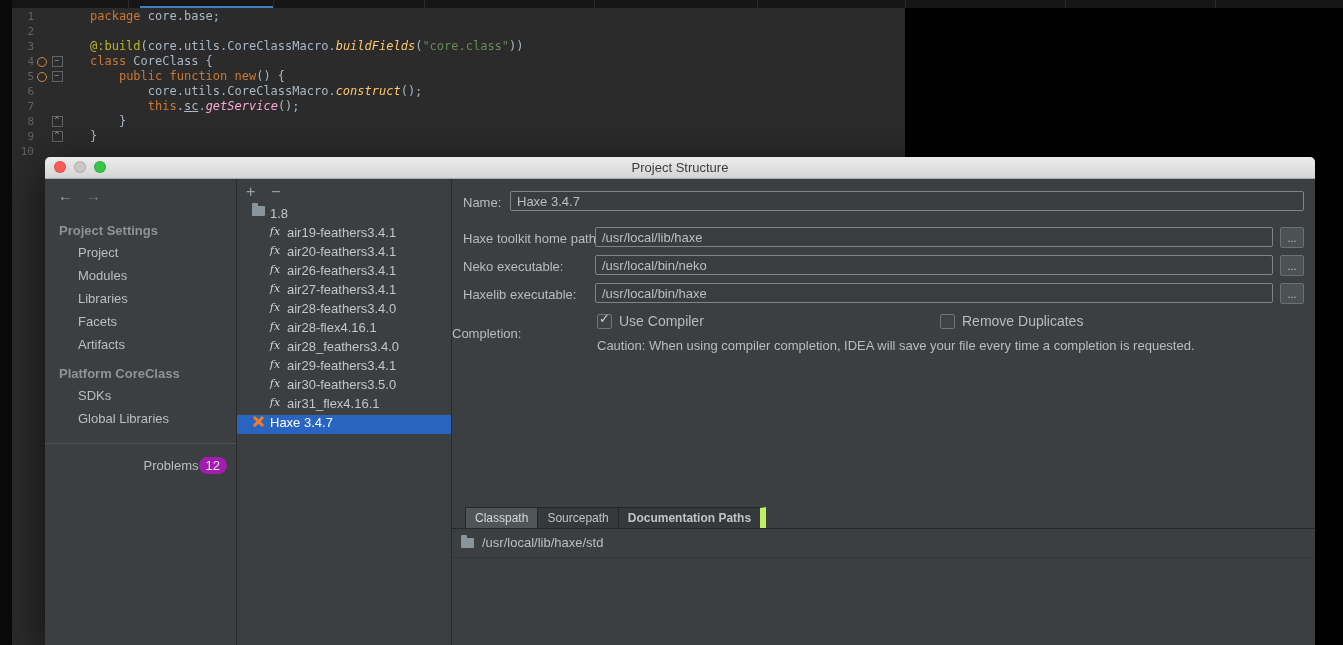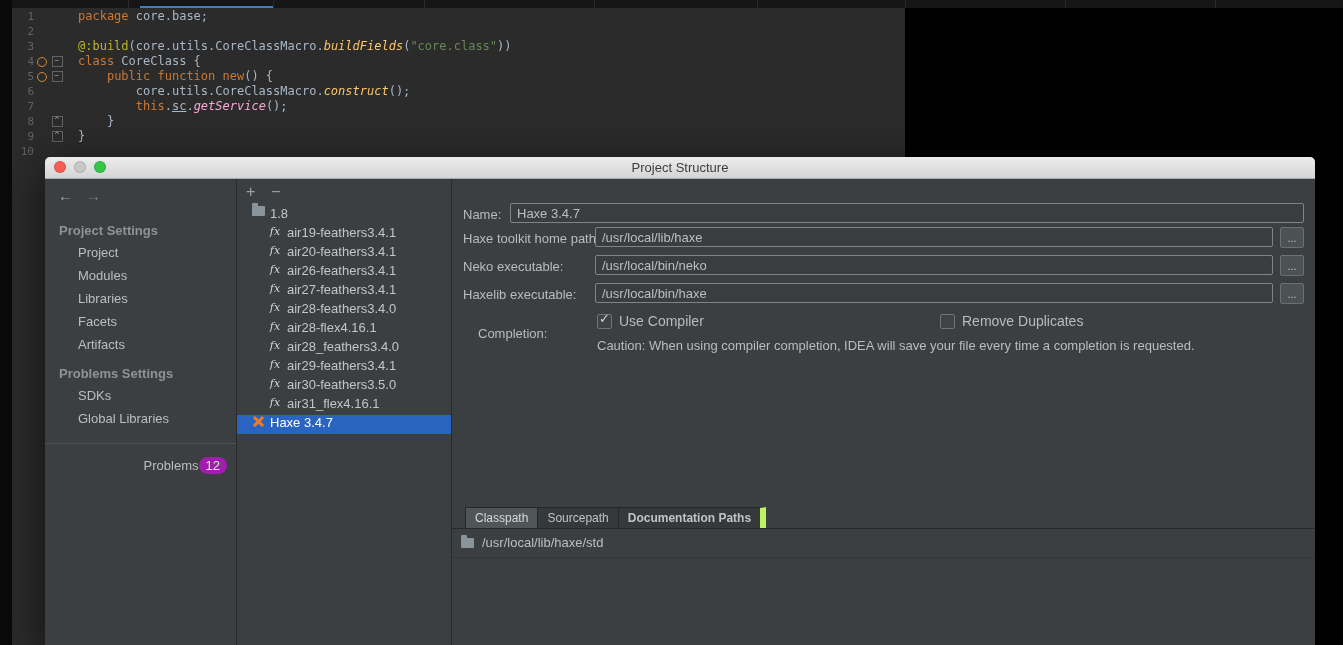--- a/index.html
+++ b/index.html
@@ -18,21 +18,21 @@
   .editor-bg{position:absolute;left:12px;top:8px;width:893px;height:637px;background:#2b2b2b;}
   .editor-gutter{position:absolute;left:0;top:1px;width:54px;}
   .g-row{height:15px;display:flex;align-items:center;color:#606366;
          font:11px "DejaVu Sans Mono",monospace;}
   .g-num{width:22px;text-align:right;}
   .g-marker{width:16px;display:flex;justify-content:center;align-items:center;}
   .g-circle{width:8px;height:8px;border:1px solid #cf8937;border-radius:50%;display:inline-block;}
   .g-fold{width:14px;display:flex;justify-content:center;align-items:center;}
   .g-foldbox{width:9px;height:9px;border:1px solid #5f6365;color:#9a9ea0;font-size:8px;
              line-height:7px;text-align:center;display:inline-block;background:#2b2b2b;}
-  .code-lines{position:absolute;left:66px;top:1px;white-space:pre;
+  .code-lines{position:absolute;left:78px;top:1px;white-space:pre;
               font:12px "DejaVu Sans Mono",monospace;line-height:15px;color:#a9b7c6;}
   .code-line{height:15px;}
   .tk-kw{color:#cc7832;}
   .tk-pl{color:#a9b7c6;}
   .tk-meta{color:#bbb529;margin-top:36px;}
   .tk-method{color:#ffc66b;font-style:italic;}
   .tk-str{color:#6a8759;}
   .tk-member{color:#f9a8d4;font-style:italic;}
   .tk-ul{color:#a9b7c6;text-decoration:underline;}
 
@@ -75,33 +75,33 @@
   .icon-fx{width:14px;display:inline-block;text-align:center;font-style:italic;
            font-family:"DejaVu Serif",serif;font-size:11px;color:#d3d7da;flex:none;margin-left:16px;}
   .icon-haxe{position:relative;width:13px;height:13px;display:inline-block;flex:none;}
   .icon-haxe::before,.icon-haxe::after{content:"";position:absolute;left:5px;top:0;width:3px;height:13px;background:#ec7c28;border-radius:1px;}
   .icon-haxe::before{transform:rotate(45deg);}
   .icon-haxe::after{transform:rotate(-45deg);}
 
   
   .cfg-pane{flex:1;position:relative;}
   .cfg-label{color:#bbbbbb;font-size:13px;}
-  .name-row{position:absolute;top:24px;left:0;right:0;height:22px;}
+  .name-row{position:absolute;top:12px;left:0;right:0;height:22px;}
   .name-row .cfg-label{position:absolute;left:11px;top:4px;}
   .name-input{position:absolute;left:58px;right:11px;top:0;height:20px;}
   .fld{background:#393d3f;border:1px solid #7f8486;border-radius:2px;color:#bcbfc1;
        font-size:13px;padding:0 6px;box-sizing:border-box;outline:none;
        font-family:"Liberation Sans",sans-serif;}
   .cfg-row{position:absolute;left:0;right:0;height:22px;}
   .cfg-row .cfg-label{position:absolute;left:11px;top:4px;}
   .cfg-row .fld{position:absolute;left:143px;right:42px;top:0;height:20px;}
   .browse-btn{position:absolute;right:11px;top:0;width:24px;height:21px;background:#4c5153;
               border:1px solid #6b7073;border-radius:2px;color:#c0c3c5;font-size:11px;
               line-height:10px;padding:0;cursor:default;}
-  .completion-label{position:absolute;left:26px;top:147px;}
+  .completion-label{position:absolute;left:0;top:147px;}
   .chk{position:absolute;display:flex;align-items:center;gap:7px;height:16px;}
   .chk-usecompiler{left:145px;top:134px;}
   .chk-removedup{left:488px;top:134px;}
   .cbox{width:13px;height:13px;background:#3f4345;border:1px solid #6f7476;border-radius:2px;
         position:relative;flex:none;}
   .cbox.checked::after{content:"\2713";position:absolute;left:1px;top:-4px;color:#cfd3d6;font-size:13px;}
   .chk-label{color:#bbbbbb;font-size:14px;}
   .caution{position:absolute;left:145px;top:159px;color:#bcbcbc;font-size:13px;}
 
   .tabstrip{position:absolute;top:328px;left:0;right:0;height:22px;display:flex;
@@ -220,21 +220,21 @@
           <span class="arrow-back">←</span>
           <span class="arrow-fwd">→</span>
         </div>
         <div>
             <div class="nav-header">Project Settings</div>
             <div class="nav-item">Project</div>
             <div class="nav-item">Modules</div>
             <div class="nav-item">Libraries</div>
             <div class="nav-item">Facets</div>
             <div class="nav-item">Artifacts</div>
-            <div class="nav-header">Problems Settings</div>
+            <div class="nav-header">Platform CoreClass</div>
             <div class="nav-item">SDKs</div>
             <div class="nav-item">Global Libraries</div>
           </div>
         <div class="nav-sep"></div>
         <div class="problems-row">
           <span class="problems-label">Problems</span>
           <span class="badge">12</span>
         </div>
       </div>
 

